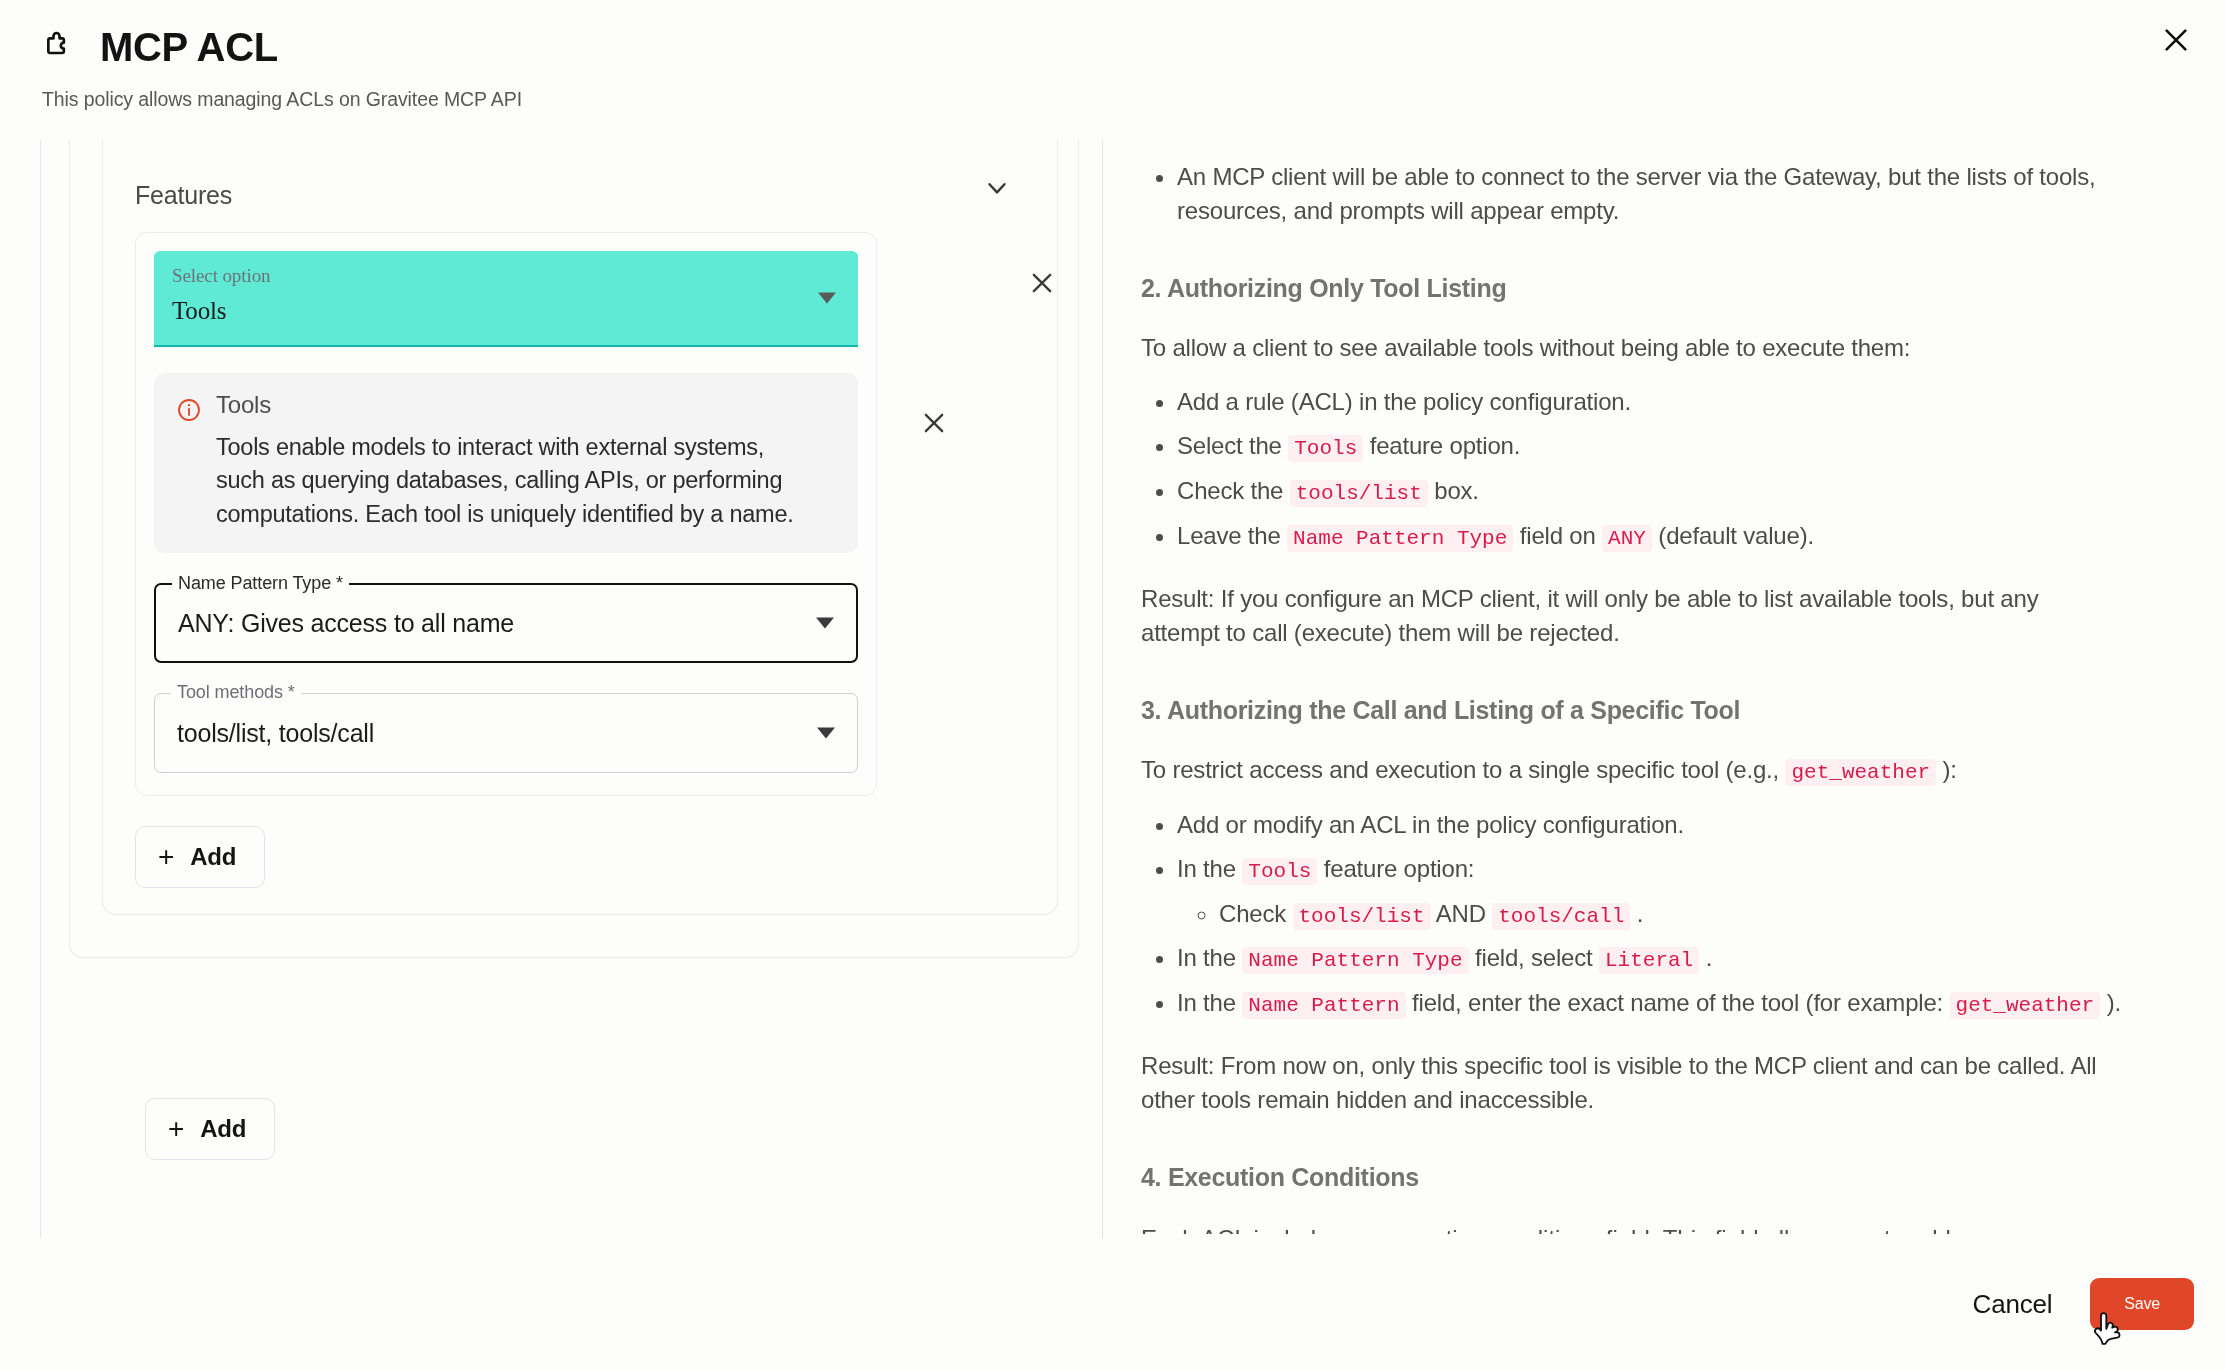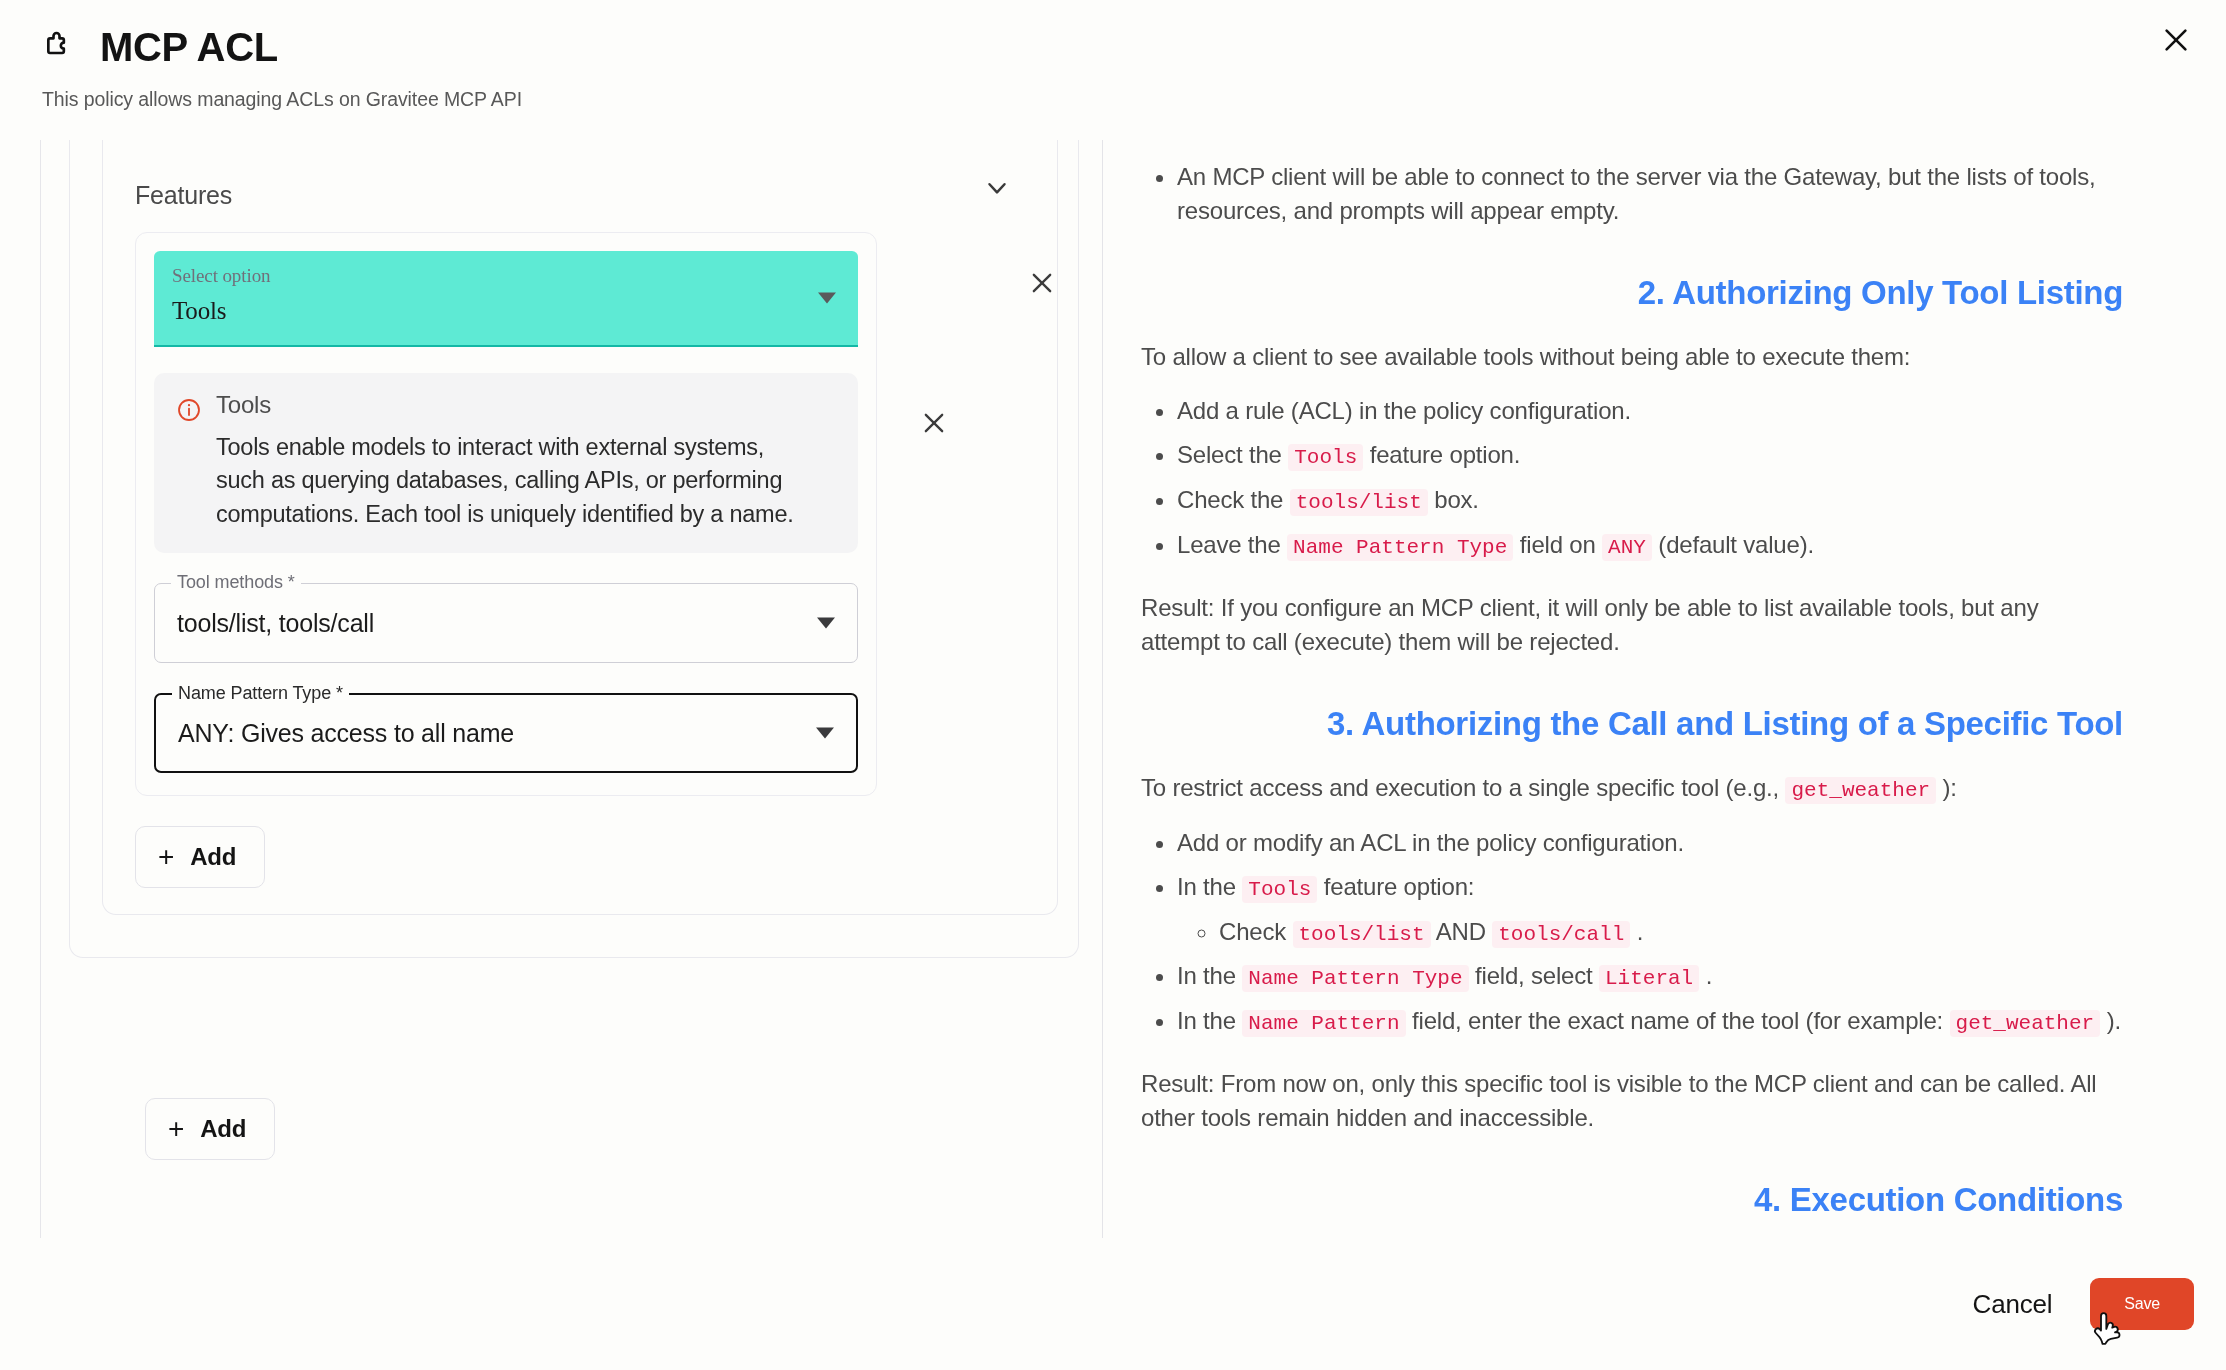--- a/index.html
+++ b/index.html
@@ -261,26 +261,25 @@
     left: 1103px; top: 0; right: 0; bottom: 0;
     overflow: hidden;
     padding: 0 60px 0 0;
   }
   .doc {
     padding: 0 0 0 38px;
     width: 1020px;
     color: #4c4c4c;
   }
   .doc h3 {
-    font-size: 33px;
+    font-size: 25px;
     font-weight: bold;
-    color: #3b82f6;
+    color: #737373;
     margin: 46px 0 0 0;
     letter-spacing: -0.3px;
-    text-align: right;
   }
   .doc p {
     font-size: 24px;
     line-height: 1.42;
     margin: 28px 0 0 0;
     letter-spacing: -0.2px;
     color: #4c4c4c;
   }
   .doc ul {
     margin: 20px 0 0 0;
@@ -409,29 +408,29 @@
                   <line x1="12" y1="10.8" x2="12" y2="16.6" stroke-linecap="round"></line>
                   <circle cx="12" cy="7.6" r="1.05" fill="#e0482a" stroke="none"></circle>
                 </svg>
               </span>
               <div>
                 <div class="info-head">Tools</div>
                 <div class="info-text">Tools enable models to interact with external systems, such as querying databases, calling APIs, or performing computations. Each tool is uniquely identified by a name.</div>
               </div>
             </div>
 
+            <div class="outlined-field focused">
+              <span class="outlined-legend">Name Pattern Type *</span>
+              <span class="outlined-value">ANY: Gives access to all name</span>
+              <span class="out-arrow"></span>
+            </div>
+
             <div class="outlined-field">
               <span class="outlined-legend">Tool methods *</span>
               <span class="outlined-value">tools/list, tools/call</span>
-              <span class="out-arrow"></span>
-            </div>
-
-            <div class="outlined-field focused">
-              <span class="outlined-legend">Name Pattern Type *</span>
-              <span class="outlined-value">ANY: Gives access to all name</span>
               <span class="out-arrow"></span>
             </div>
 
           </div>
 
           <button class="x-btn x-outer">
             <svg width="28" height="28" viewBox="0 0 24 24" stroke="#3b3b3b" stroke-width="2" stroke-linecap="round">
               <line x1="5" y1="5" x2="19" y2="19"></line>
                 <line x1="19" y1="5" x2="5" y2="19"></line>
             </svg>

